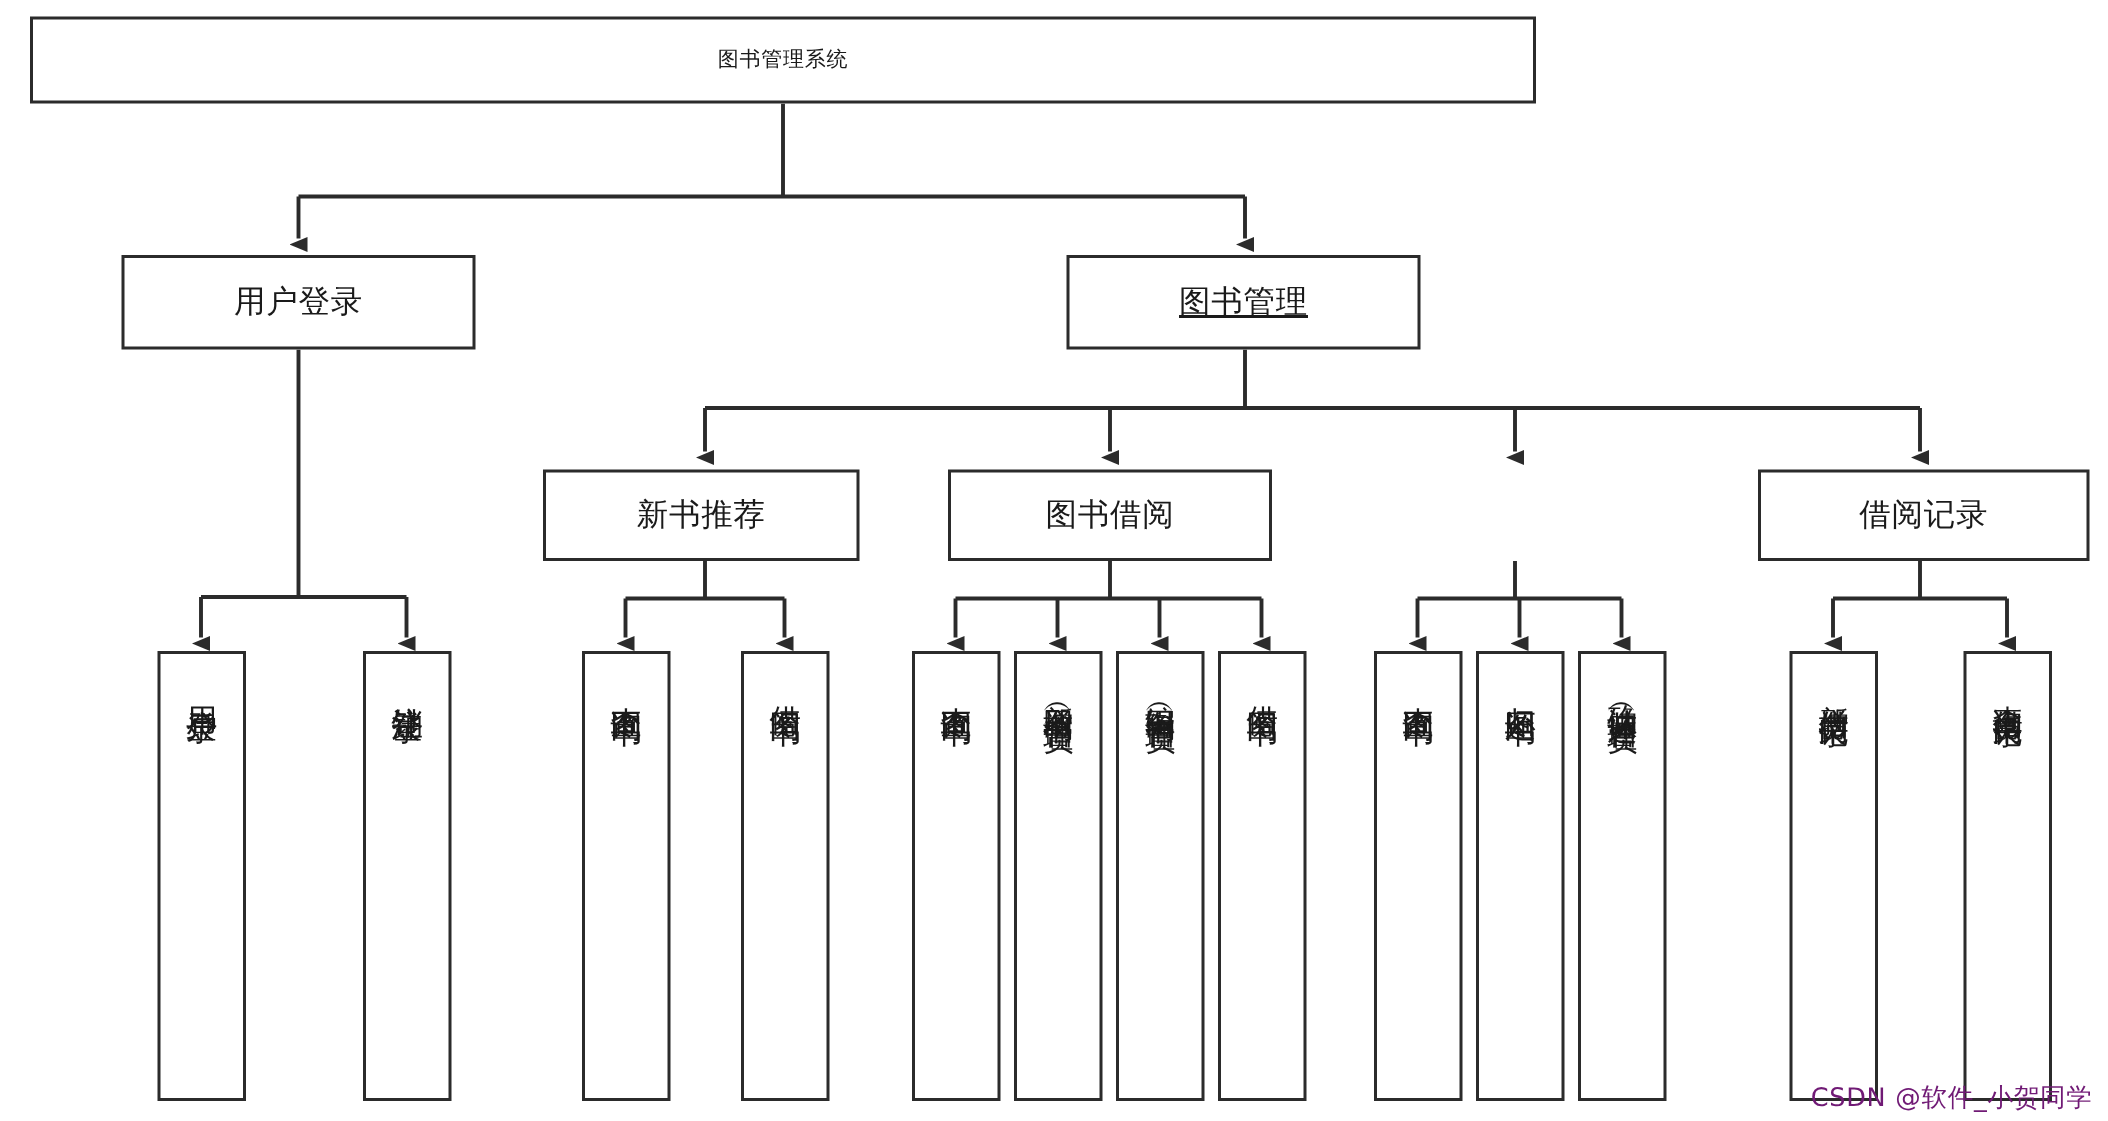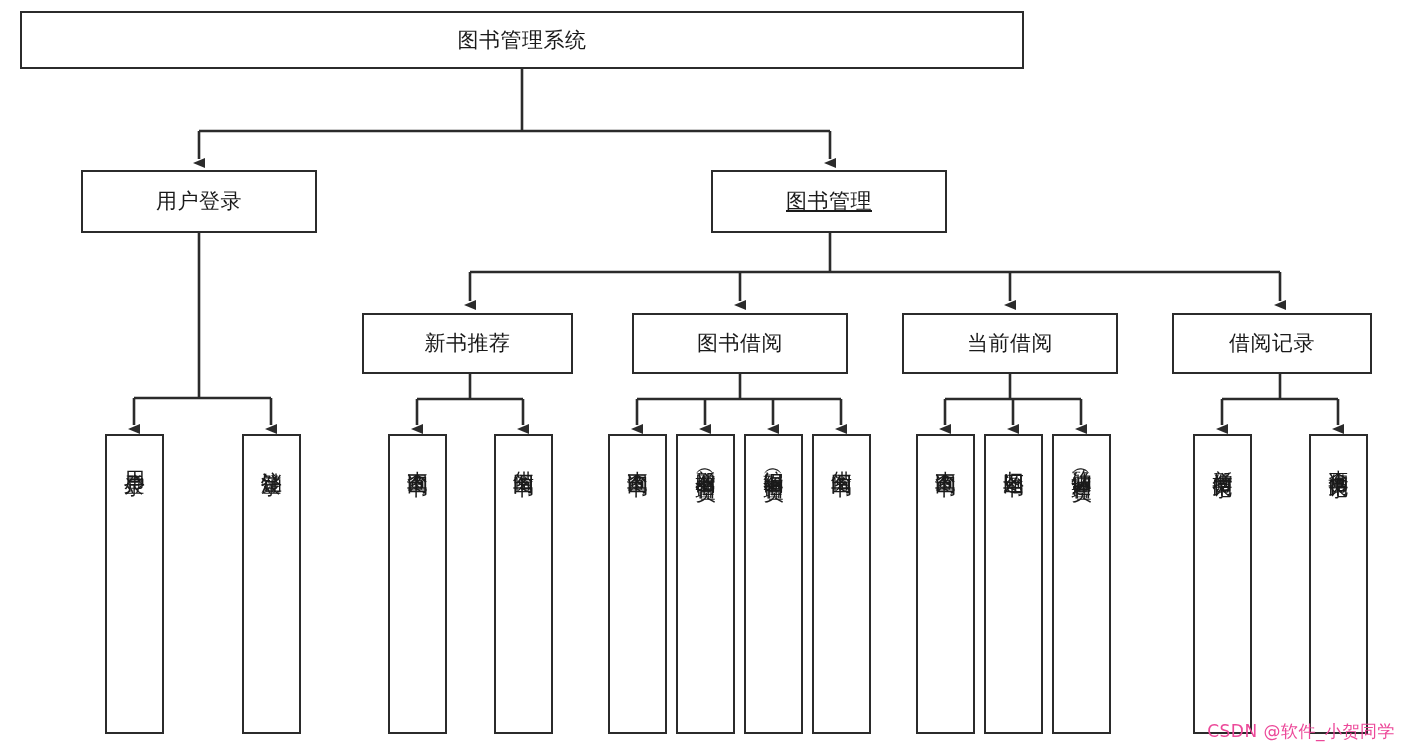--- a/index.html
+++ b/index.html
@@ -43,21 +43,21 @@
     color: #1a1a1a;
     line-height: 1.18;
     letter-spacing: 0.5px;
   }
   
   .node.horiz .label {
     font-size: 21px;
     white-space: nowrap;
   }
   .node.root .label {
-    font-size: 21px;
+    font-size: 14px;
   }
   
   .node.leaf {
     align-items: flex-start;
     justify-content: center;
     padding-top: 18px;
   }
   .node.leaf .label {
     writing-mode: vertical-rl;
     text-orientation: upright;
@@ -67,21 +67,21 @@
     white-space: pre-line;
   }
   .node.leaf.tall .label {
     font-size: 20px;
   }
   #watermark {
     position: absolute;
     right: 10px;
     bottom: 4px;
     font-size: 17px;
-    color: #ec4899;
+    color: #701a75;
     letter-spacing: 0.5px;
     z-index: 5;
     white-space: nowrap;
   }
 </style>
 </head>
 <body>
 
 <div id="canvas">
 
@@ -148,24 +148,21 @@
   <div class="node horiz" style="left:711px; top:170px; width:236px; height:63px;text-decoration:underline;">
     <span class="label">图书管理</span>
   </div>
 
   <div class="node horiz" style="left:362px; top:313px; width:211px; height:61px;">
     <span class="label">新书推荐</span>
   </div>
   <div class="node horiz" style="left:632px; top:313px; width:216px; height:61px;">
     <span class="label">图书借阅</span>
   </div>
-  <div class="node horiz" style="left:902px; top:313px; width:216px; height:61px;">
-    <span class="label">当前借阅</span>
-  </div>
-  <div class="node horiz" style="left:1172px; top:313px; width:200px; height:61px;">
+  <div class="node horiz" style="left:1172px; top:313px; width:221px; height:61px;">
     <span class="label">借阅记录</span>
   </div>
 
   <div class="node leaf" style="left:105px; top:434px; width:59px; height:300px;">
     <span class="label">用户登录</span>
   </div>
   <div class="node leaf" style="left:242px; top:434px; width:59px; height:300px;">
     <span class="label">注销登录</span>
   </div>
 

